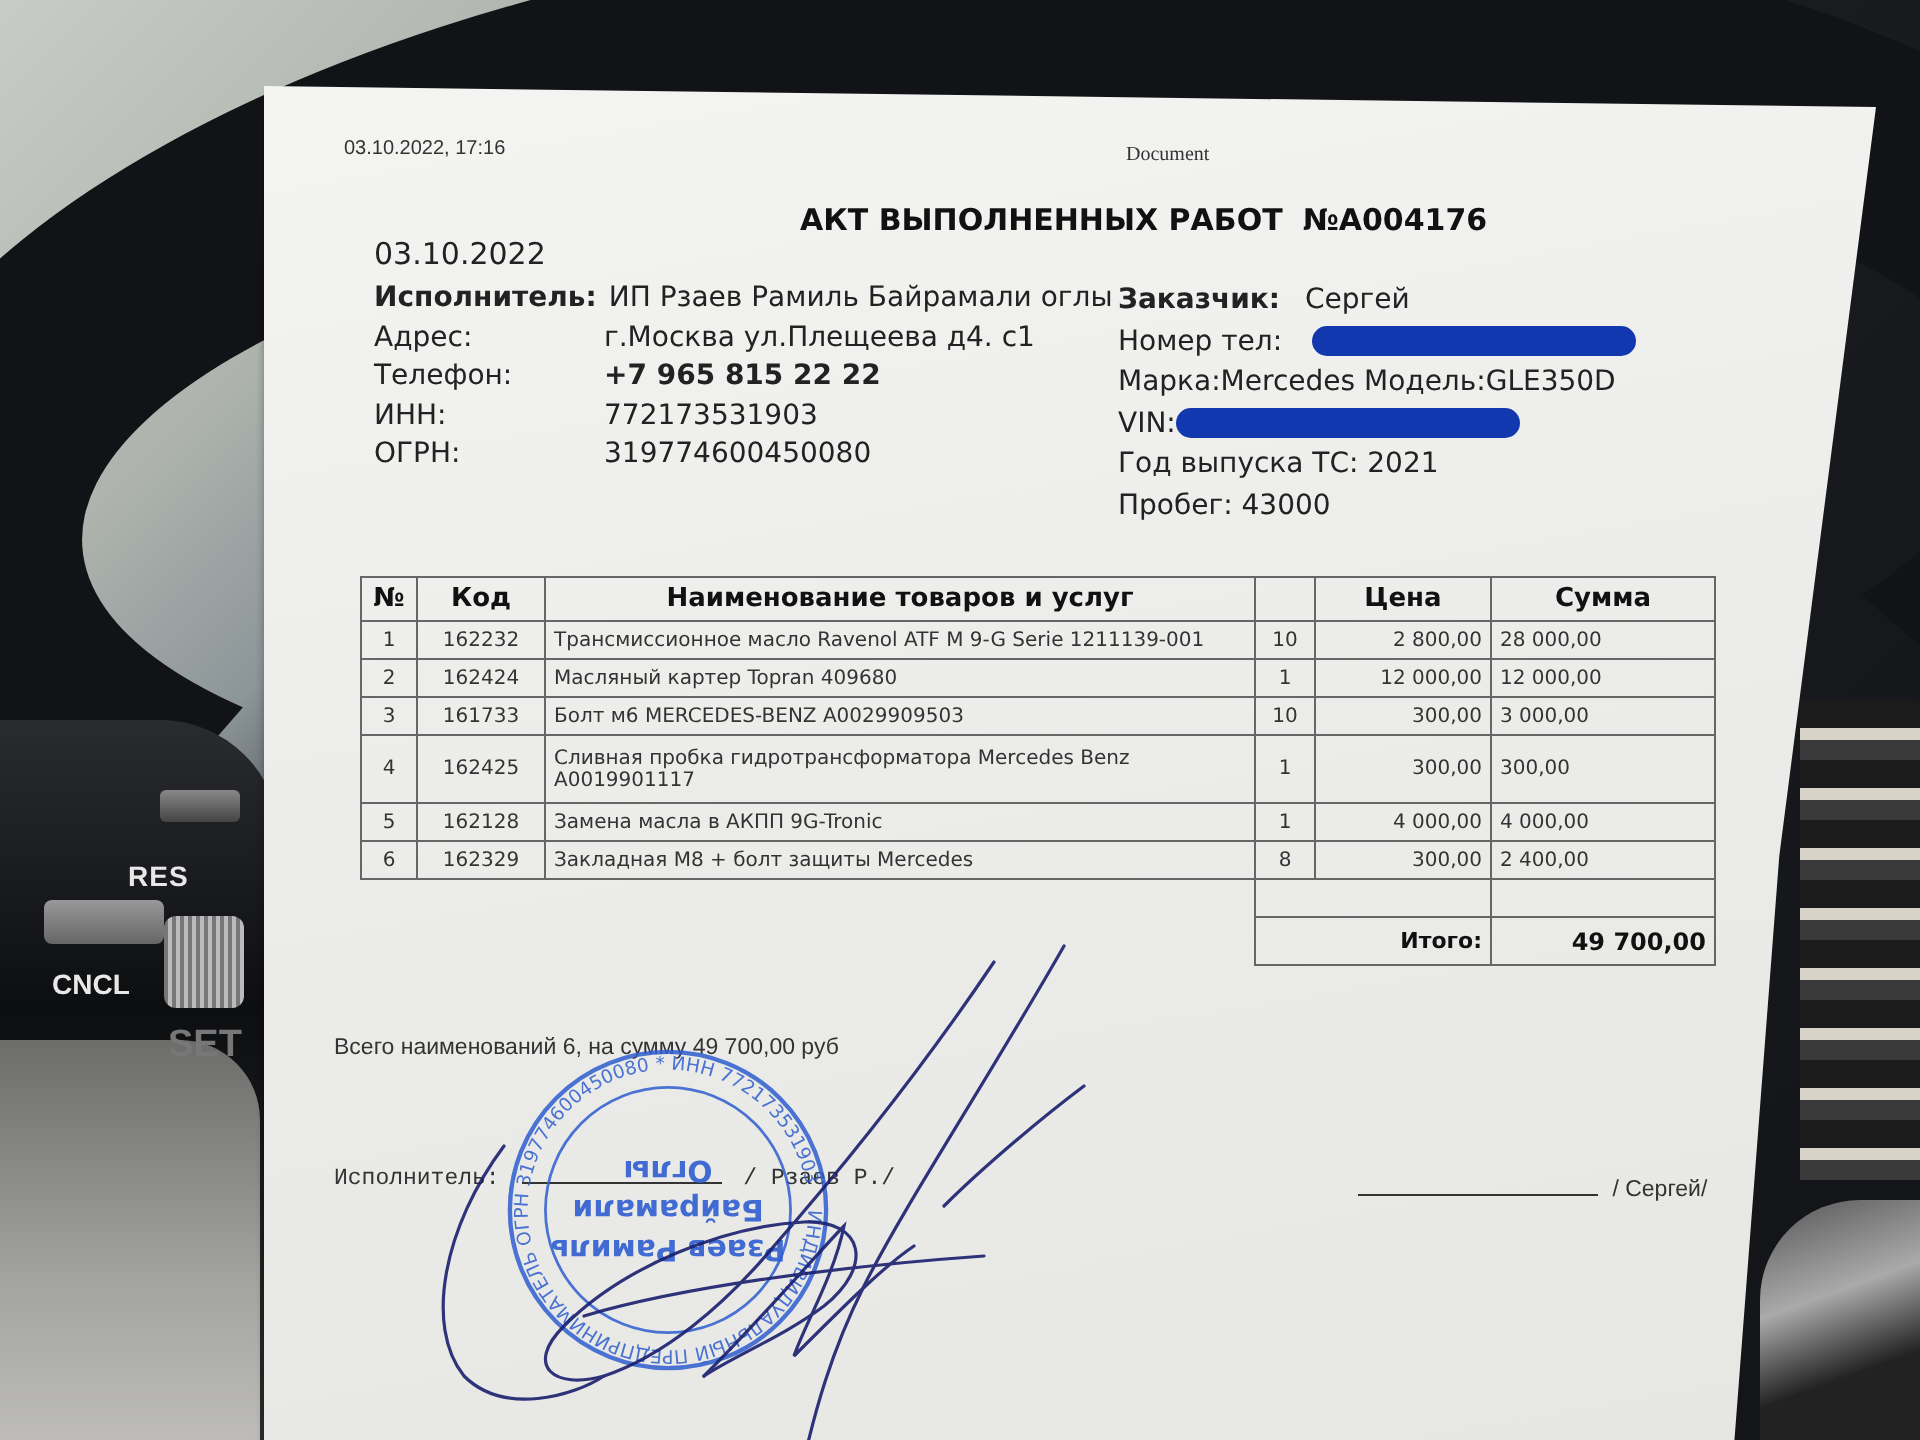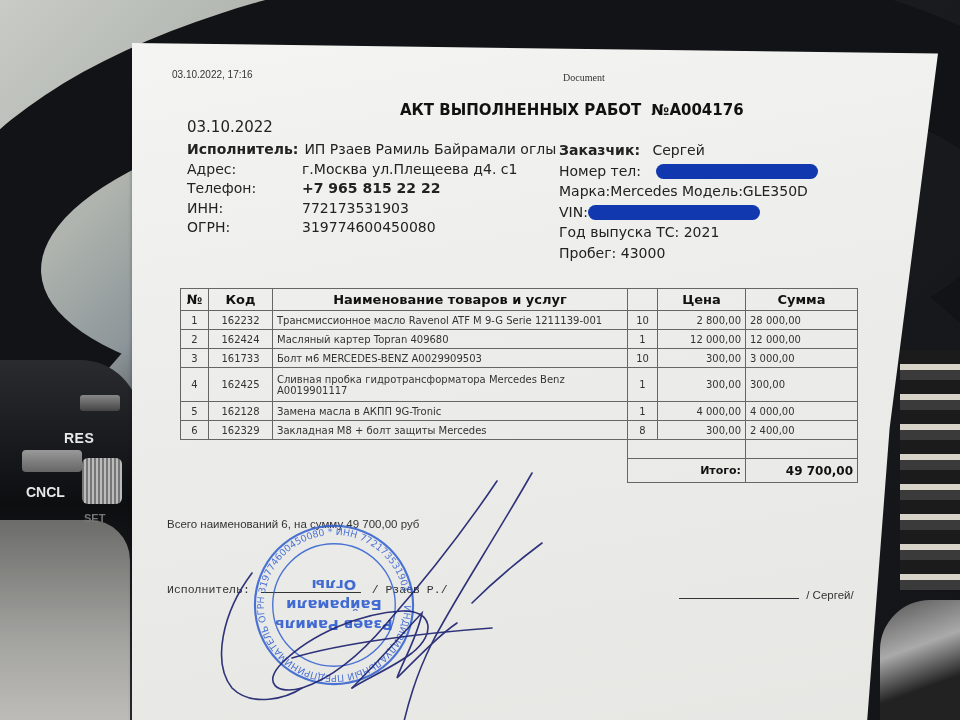--- a/index.html
+++ b/index.html
@@ -27,21 +27,21 @@
       border-top-right-radius: 60px;
     }
     .bg-left-bottom {
       position: absolute; left: 0; top: 520px; width: 130px; height: 200px;
       background: linear-gradient(180deg, #6c6c6a 0%, #a3a3a0 60%, #bdbcb8 100%);
       border-top-right-radius: 40px;
     }
     .bg-ctrl { position: absolute; color: #e8e8e8; font-family: "Liberation Sans", sans-serif; font-weight: bold; }
     .bg-ctrl.res { left: 64px; top: 430px; font-size: 14px; letter-spacing: 0.5px; }
     .bg-ctrl.cncl { left: 26px; top: 484px; font-size: 14px; }
-    .bg-ctrl.set { left: 84px; top: 512px; font-size: 11px; color: #777; }
+    .bg-ctrl.set { left: 84px; top: 512px; font-size: 19px; color: #777; }
     .bg-roller {
       position: absolute; left: 82px; top: 458px; width: 40px; height: 46px;
       background: repeating-linear-gradient(90deg, #777 0 2px, #bbb 2px 4px);
       border-radius: 6px;
     }
     .bg-bar {
       position: absolute; left: 22px; top: 450px; width: 60px; height: 22px;
       background: linear-gradient(180deg, #999 0%, #666 100%); border-radius: 4px;
     }
     .bg-btn {

